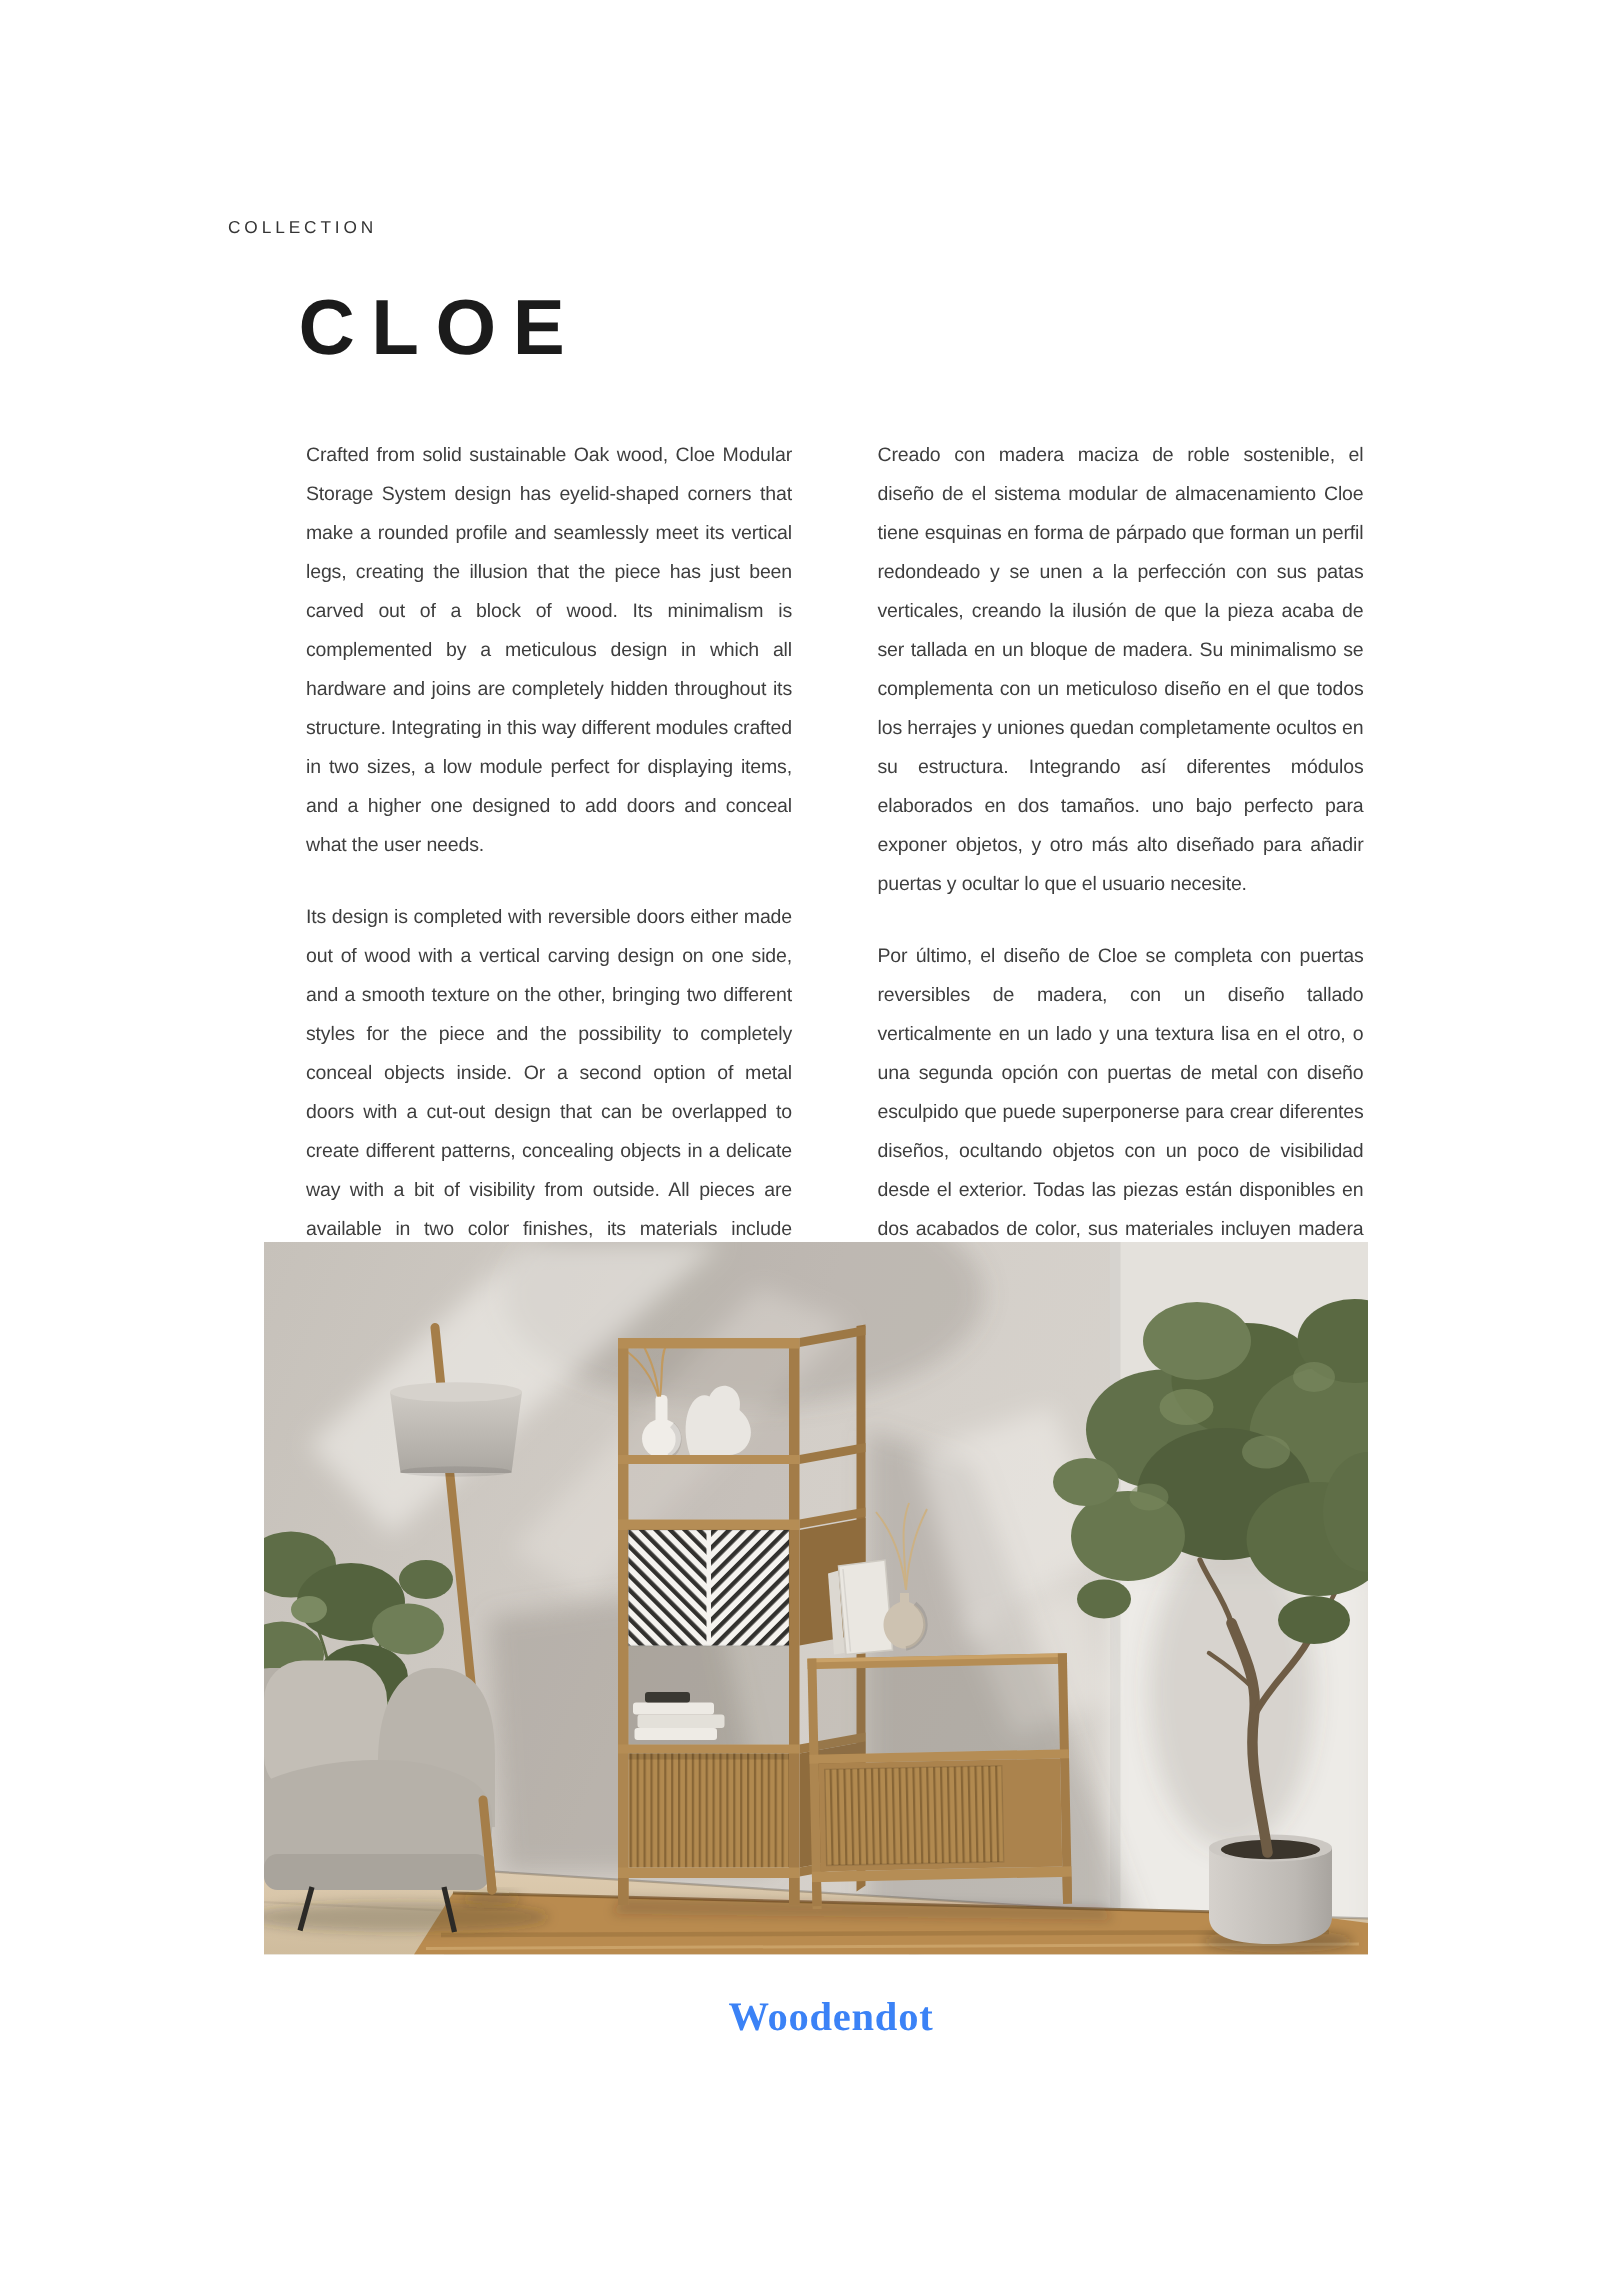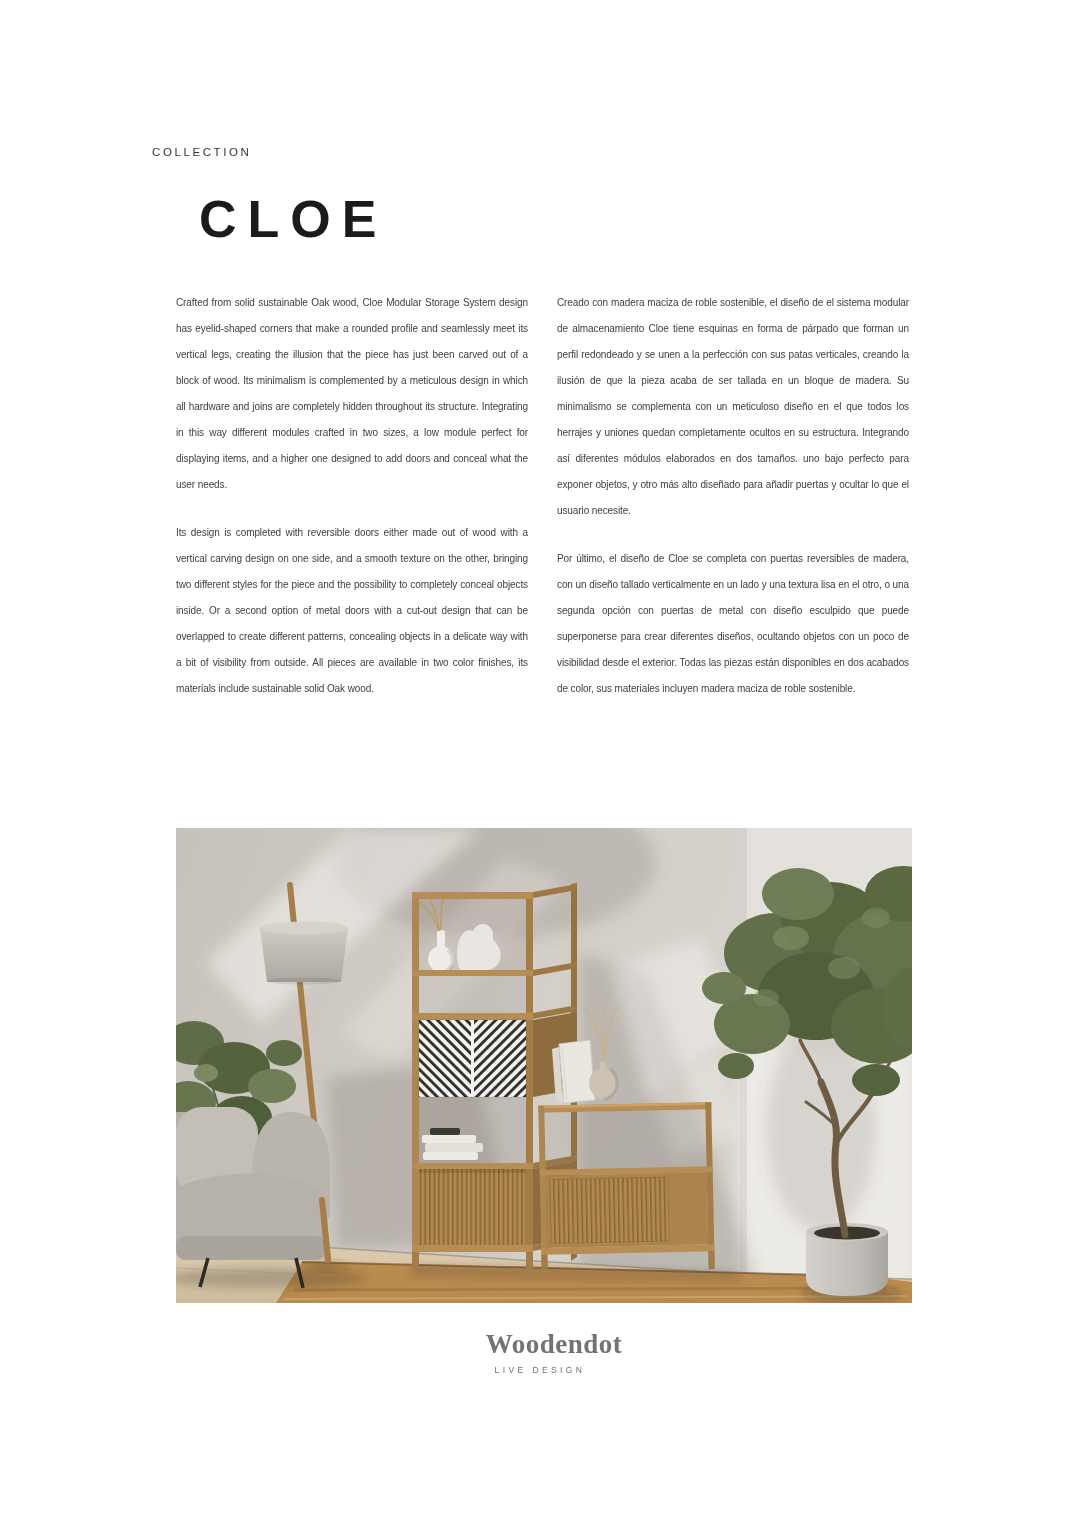--- a/index.html
+++ b/index.html
@@ -13,34 +13,34 @@
   }
   .title{
     position:absolute;left:199px;top:193px;margin:0;
     font-size:52px;font-weight:700;letter-spacing:11px;color:#1b1b1b;line-height:1;
   }
   .columns{
     position:absolute;left:176px;top:290px;width:733px;
     display:flex;gap:29px;
   }
   .col{
-    width:352px;font-size:10px;line-height:26px;letter-spacing:-0.1px;
-    color:#3e3e3e;text-align:justify;
+    width:352px;font-size:13px;line-height:26px;letter-spacing:-0.1px;
+    color:#3e3e3e;text-align:justify;margin-left:28px;
   }
   .col p{margin:0 0 22px 0;}
   .photo{
     position:absolute;left:176px;top:828px;width:736px;height:475px;
   }
   .photo svg{display:block;}
   .footer{
     position:absolute;left:0;top:1329px;width:1080px;text-align:center;
   }
   .brand{
     font-family:"Liberation Serif",serif;font-weight:700;
-    font-size:27px;color:#737373;letter-spacing:0.5px;padding-left:28px;
+    font-size:27px;color:#3b82f6;letter-spacing:0.5px;padding-left:28px;
   }
   .tagline{
     margin-top:5px;font-size:8.5px;letter-spacing:3.4px;color:#6e6e6e;
   }
 </style>
 </head>
 <body>
 
 <div class="page">
 
@@ -294,16 +294,15 @@
           <ellipse cx="668" cy="140" rx="16" ry="11" fill="#7c8b60" opacity="0.6"></ellipse>
           <ellipse cx="700" cy="90" rx="14" ry="10" fill="#7c8b60" opacity="0.6"></ellipse>
           <ellipse cx="590" cy="170" rx="13" ry="9" fill="#7c8b60" opacity="0.5"></ellipse>
         </g>
       </g>
     </svg>
   </div>
 
   <div class="footer">
     <div class="brand">Woodendot</div>
-    <div class="tagline">LIVE DESIGN</div>
   </div>
 
 </div>
 
 </body></html>

